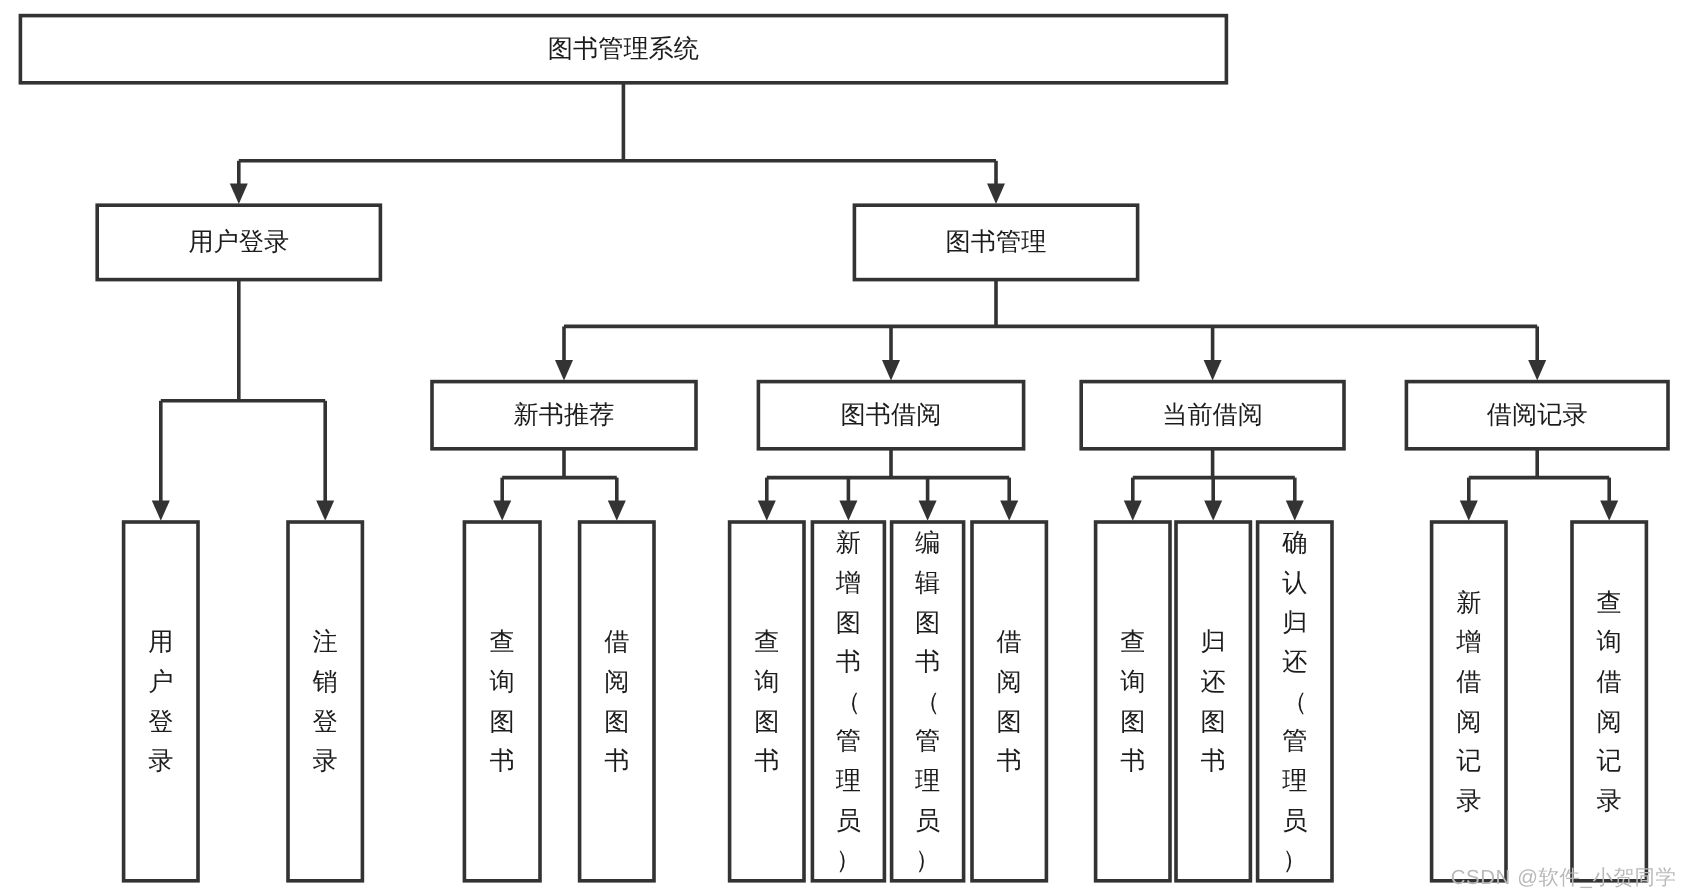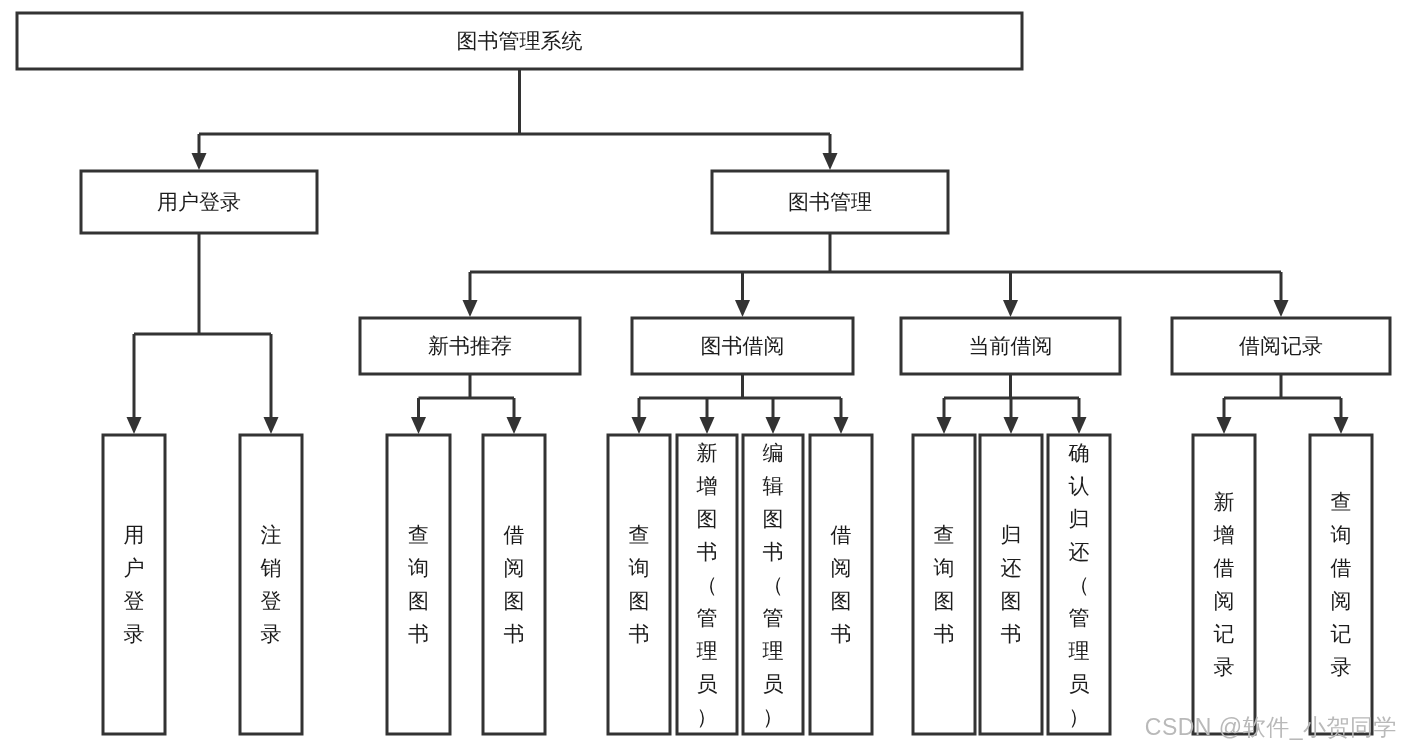--- a/index.html
+++ b/index.html
@@ -44,21 +44,21 @@
     fill: #1c1c1c;
     font-size: 21px;
     text-anchor: middle;
     dominant-baseline: middle;
   }
   .watermark {
     position: absolute;
     right: 8px;
     bottom: 4px;
     font-family: "Liberation Sans", "DejaVu Sans", sans-serif;
-    font-size: 23px;
+    font-size: 17px;
     color: #b9b9b9;
     letter-spacing: 0.5px;
     white-space: nowrap;
     user-select: none;
   }
 </style>
 </head>
 <body>
 
 <div id="diagram-root">

